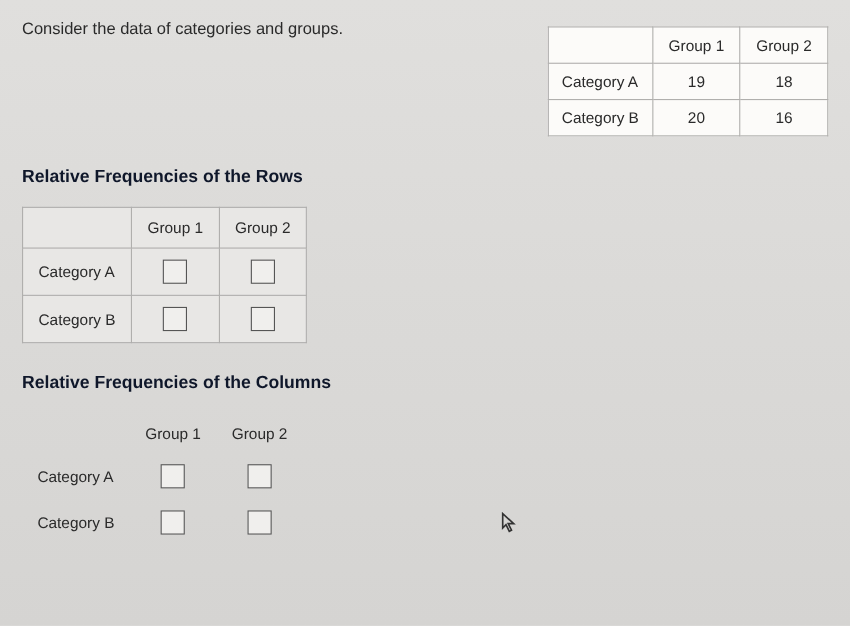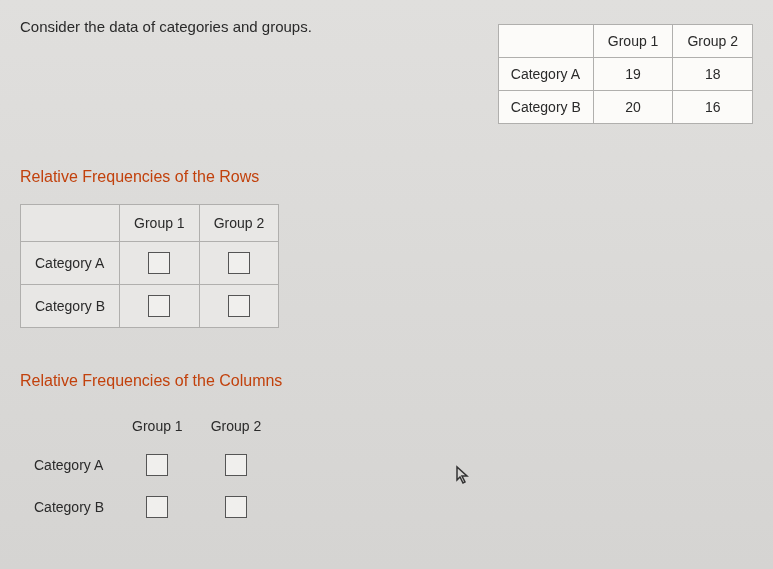--- a/index.html
+++ b/index.html
@@ -50,23 +50,23 @@
     .data-table .corner {
       background: #fcfbf9;
     }
     .data-table .row-header {
       text-align: left;
       padding-left: 12px;
       padding-right: 12px;
     }
     .section-heading {
       font-size: 16px;
-      font-weight: normal;
-      color: #c2410c;
-      margin-top: 44px;
+      font-weight: bold;
+      color: #0f172a;
+      margin-top: 28px;
       margin-bottom: 18px;
     }
     .input-table {
       border-collapse: collapse;
     }
     .input-table th, .input-table td {
       border: 1px solid #b0afad;
       padding: 10px 14px;
       font-size: 14px;
       font-weight: normal;

